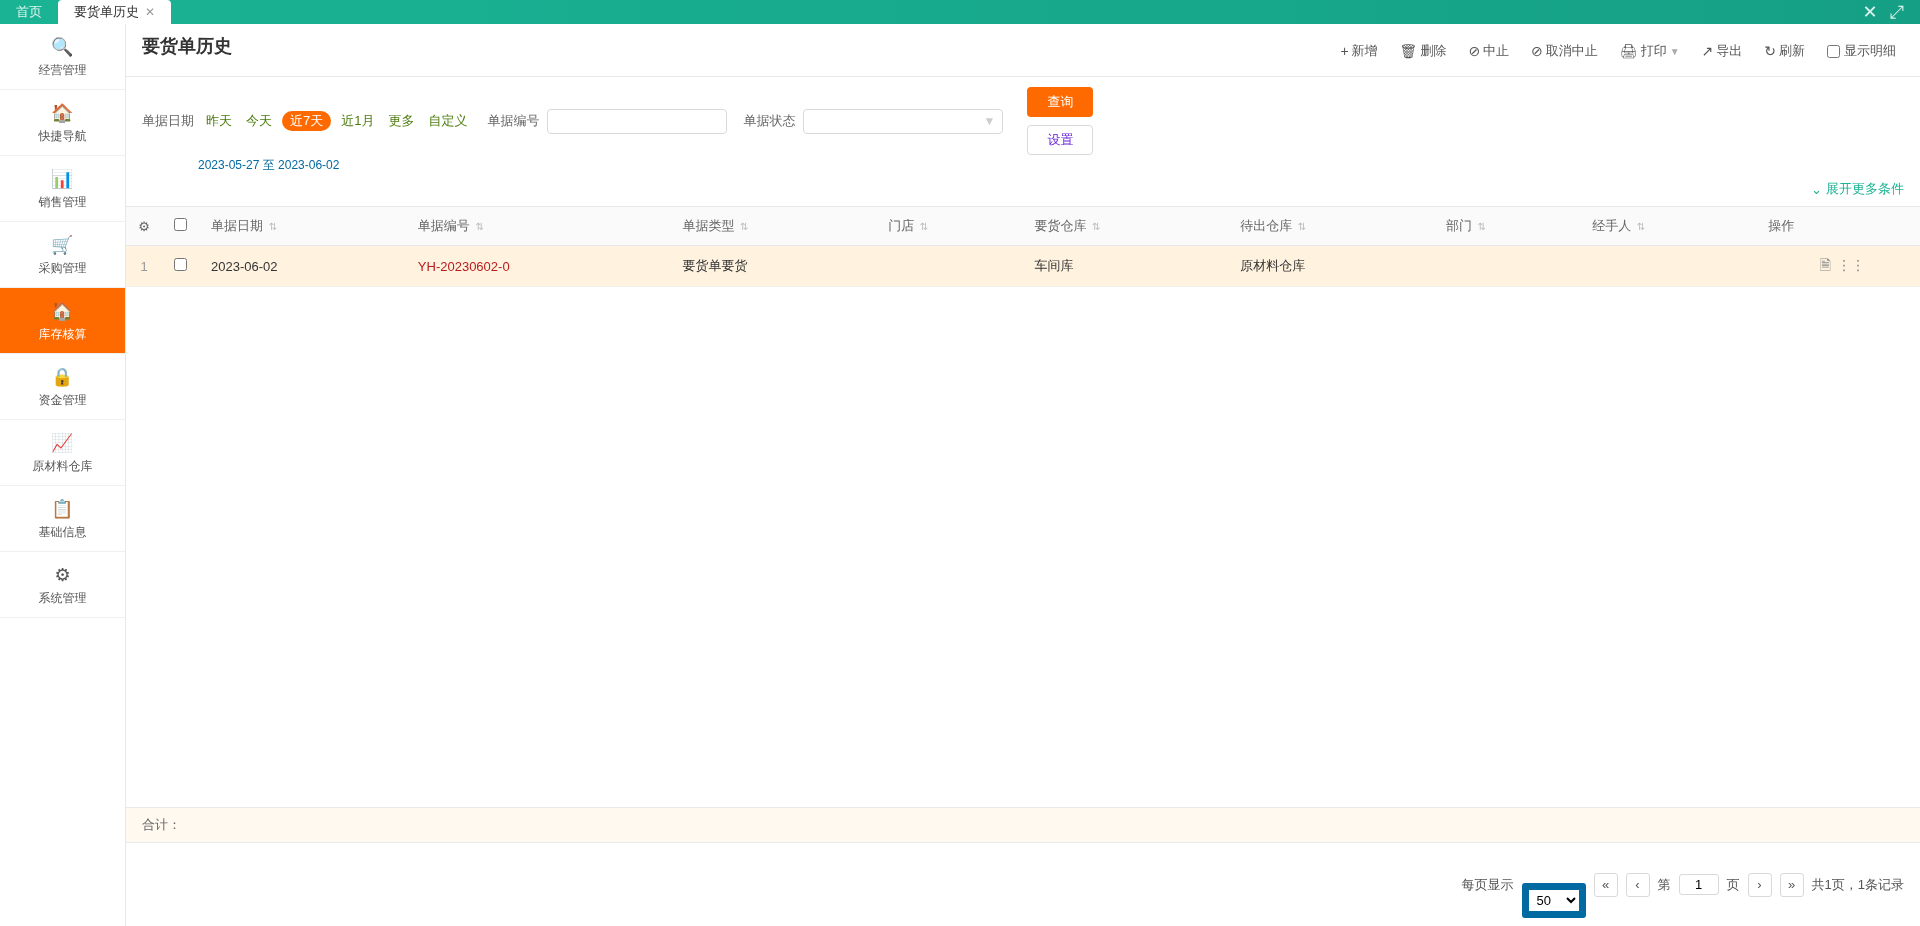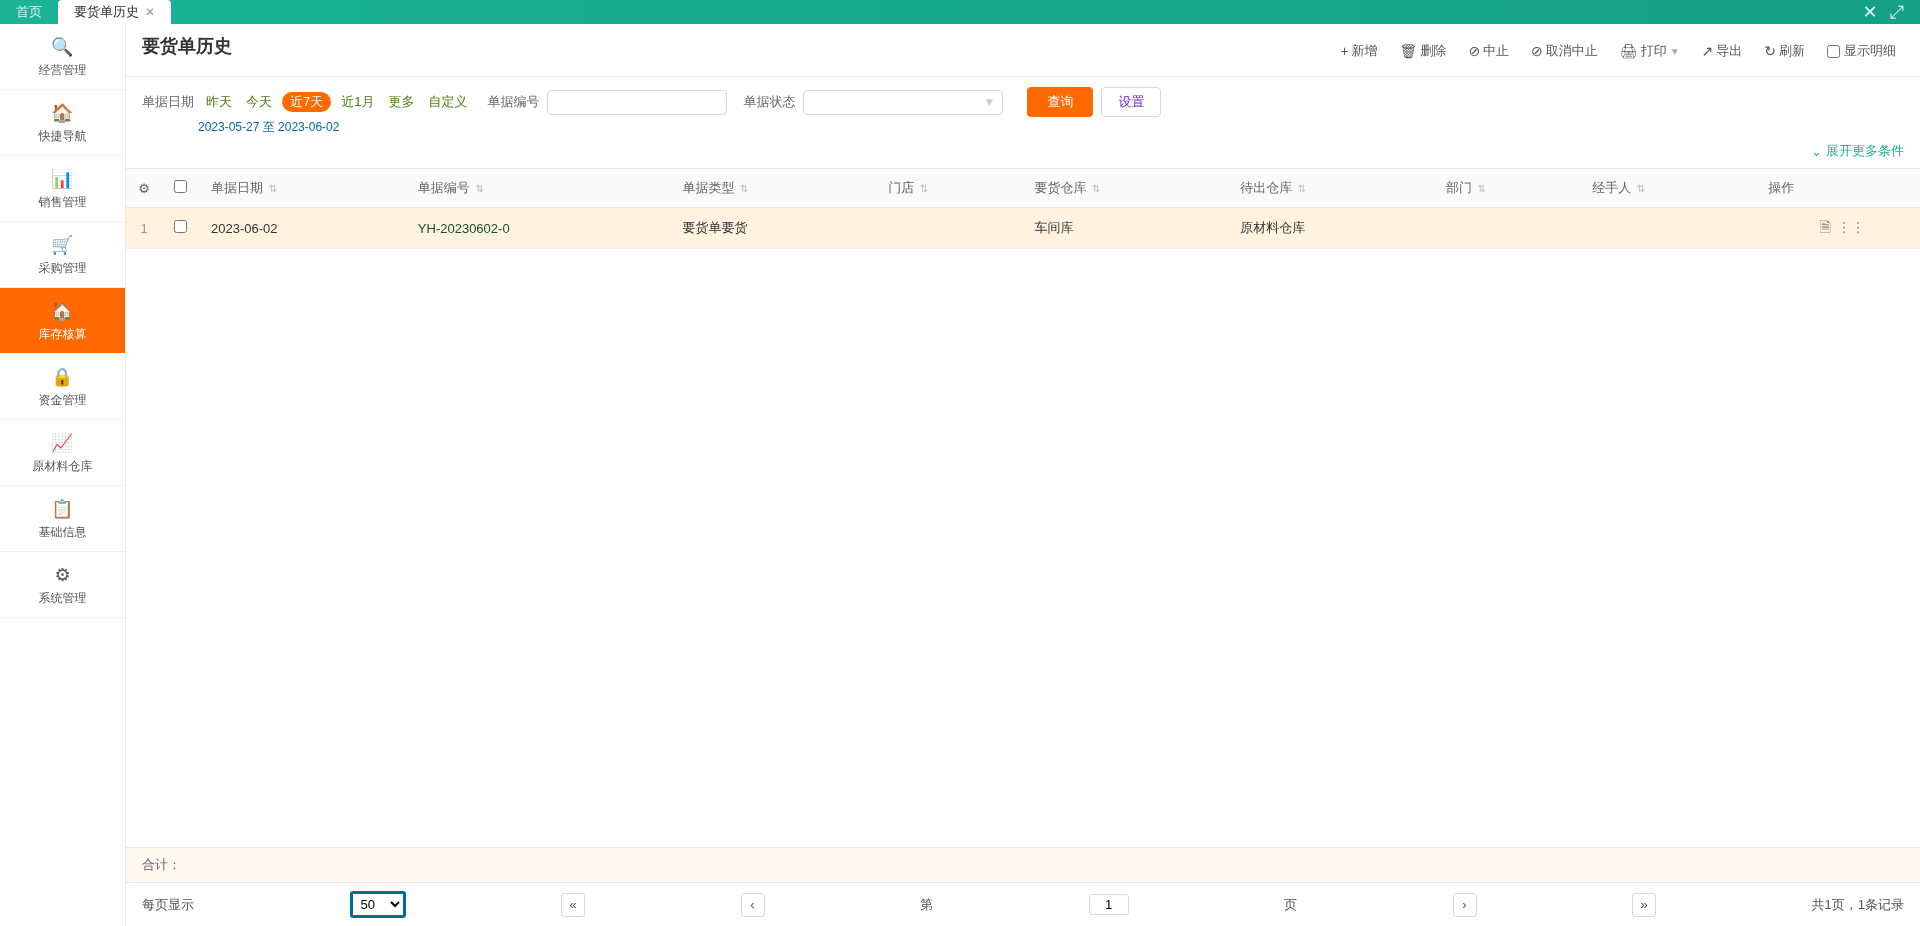--- a/index.html
+++ b/index.html
@@ -193,20 +193,21 @@
       gap: 4px;
       color: #1ab394;
       cursor: pointer;
       font-size: 13px;
       margin-left: auto;
     }
     .action-buttons {
       display: flex;
       gap: 8px;
       margin-left: 8px;
+      flex-direction: column;
     }
     .btn-query {
       background: #ff6a00;
       color: #fff;
       border: none;
       padding: 6px 20px;
       border-radius: 4px;
       cursor: pointer;
       font-size: 13px;
     }
@@ -254,21 +255,21 @@
       font-size: 10px;
     }
     td {
       padding: 8px 12px;
       border-bottom: 1px solid #f0f0f0;
       color: #333;
       font-size: 13px;
     }
     tbody tr.highlighted { background: #fff3e0; }
     .row-link {
-      color: #14532d;
+      color: #b91c1c;
       cursor: pointer;
       text-decoration: none;
     }
     .row-num {
       color: #999;
       text-align: center;
     }
     .th-settings {
       width: 36px;
       text-align: center;
@@ -297,21 +298,21 @@
       font-size: 13px;
       color: #666;
       flex-shrink: 0;
     }
     .pagination {
       background: #fff;
       padding: 8px 16px;
       border-top: 1px solid #e8e8e8;
       display: flex;
       align-items: center;
-      justify-content: space-between;
+      justify-content: flex-end;
       gap: 8px;
       flex-shrink: 0;
       font-size: 13px;
       color: #555;
     }
     .pagination-btn {
       display: inline-flex;
       align-items: center;
       justify-content: center;
       width: 24px;
@@ -324,26 +325,27 @@
     }
     .pagination-input {
       width: 40px;
       border: 1px solid #d9d9d9;
       border-radius: 3px;
       padding: 2px 4px;
       text-align: center;
       font-size: 13px;
     }
     .per-page-select {
-      border: 3px solid #0369a1;
+      border: 7px solid #0369a1;
       border-radius: 3px;
       padding: 2px 4px;
       font-size: 13px;
       background: #fff;
       cursor: pointer;
+      margin-top: 32px;
     }
 
     .header-and-toolbar {
       display: flex;
       align-items: center;
       justify-content: space-between;
       padding: 10px 16px 8px;
       background: #fff;
       border-bottom: 1px solid #e8e8e8;
       flex-shrink: 0;

